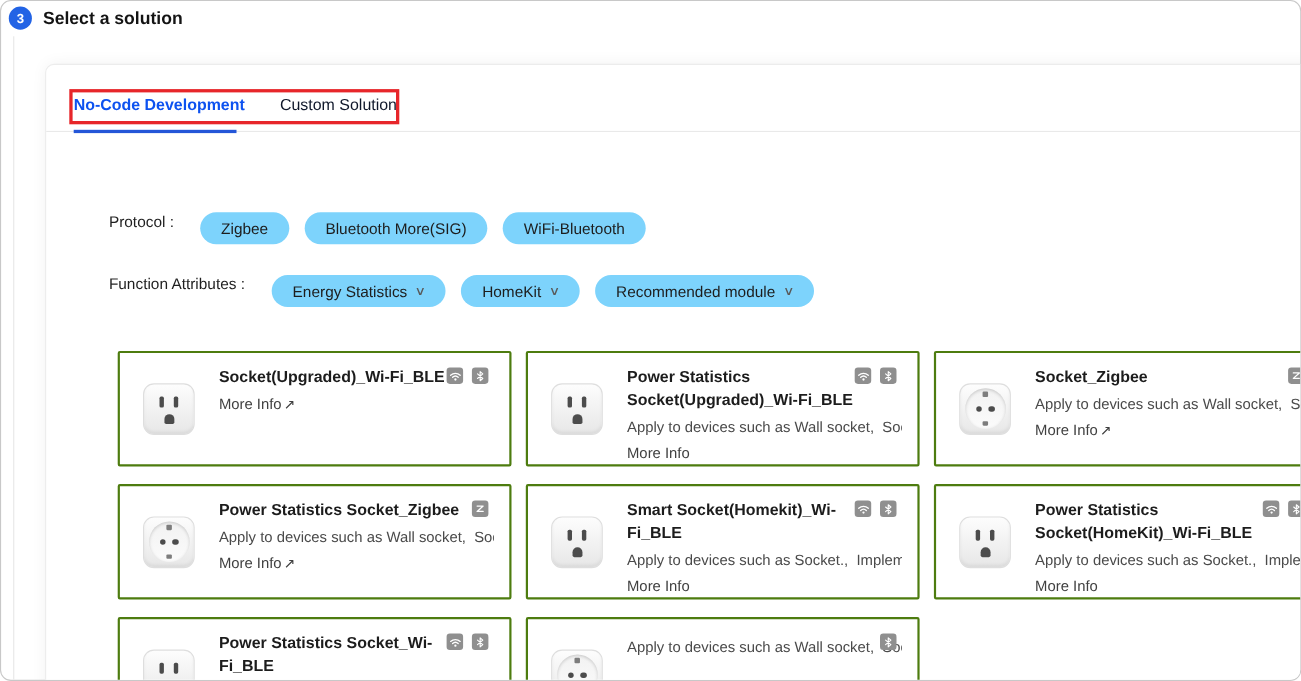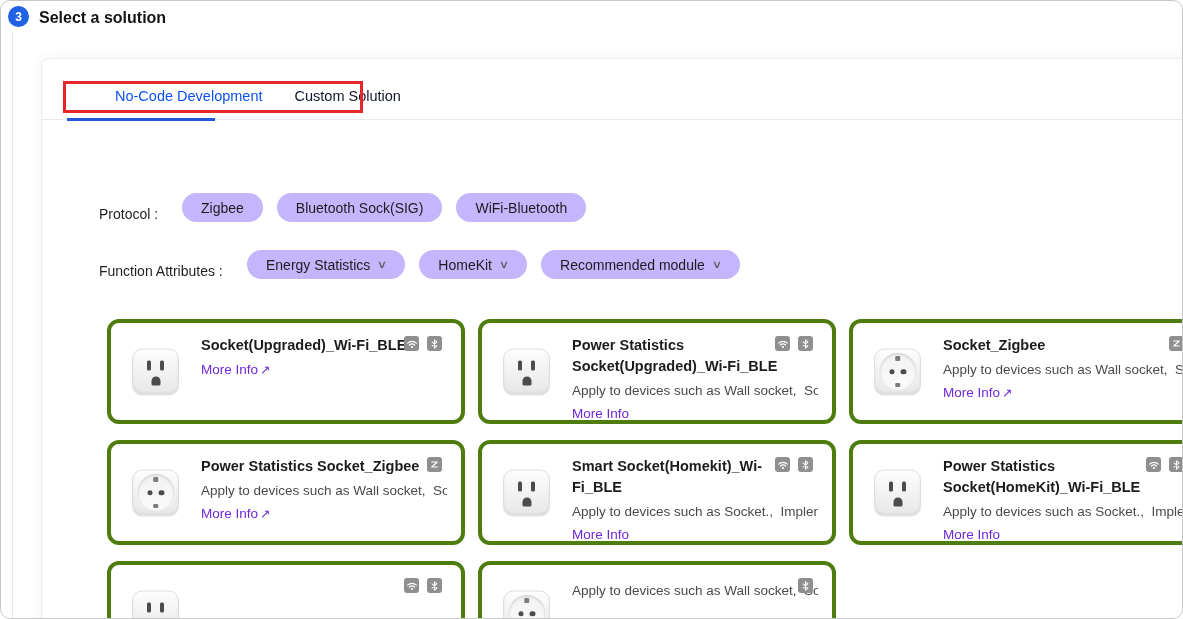--- a/index.html
+++ b/index.html
@@ -22,49 +22,49 @@
   .panel{
     position:absolute; left:40px; top:57px; width:1160px; height:600px;
     background:#fff; border:1px solid #ececec; border-radius:8px;
     box-shadow:0 0 14px rgba(0,0,0,.05);
   }
 
   
   .tab-row{ position:relative; height:61px; border-bottom:1px solid #e9e9e9; }
   .tabs{ position:absolute; left:25px; bottom:0; display:flex; gap:32px; height:100%; align-items:center; }
   .tab{ font-size:14.5px; color:#0f172a; cursor:pointer; padding-top:14px; }
-  .tab.active{ color:#0d52f0; font-weight:400;padding-left:48px; }
+  .tab.active{ color:#0d52f0; font-weight:700; }
   .ink-bar{ position:absolute; left:25px; bottom:-2px; width:148px; height:3px; background:#2456d8; }
   .annotation-box{
     position:absolute; left:62px; top:80px; width:300px; height:32px;
     border:3px solid #e7262a; z-index:20; pointer-events:none;
   }
 
   
-  .filter-row{ position:absolute; left:57px; display:flex; align-items:flex-end; }
+  .filter-row{ position:absolute; left:57px; display:flex; align-items:flex-start; }
   .filter-row.protocol{ top:134px; }
   .filter-row.attrs{ top:191px; }
   .filter-label{ font-size:14px; color:#1f1f1f; margin-right:14px; }
   .filter-row.protocol .filter-label{ width:69px; }
   .filter-row.attrs .filter-label{ width:134px; }
   .chip{
-    height:29px; border-radius:15px; background:#c4b5fd; color:#1d1d1d;
+    height:29px; border-radius:15px; background:#7dd3fc; color:#1d1d1d;
     font-size:14px; display:flex; align-items:center; padding:0 19px;
     margin-right:14px; cursor:pointer; white-space:nowrap;
   }
   .chip .chev{ font-size:11px; color:#595959; margin-left:8px; transform:scaleX(1.3); }
 
   
   .grid{
     position:absolute; left:65px; top:260px; width:1102px;
     display:flex; flex-wrap:wrap; column-gap:13px; row-gap:16px;
   }
   .card{
     position:relative; width:358px; height:105px; background:#fff;
-    border:4px solid #4d7c0f; border-radius:12px; cursor:pointer;
+    border:2px solid #4d7c0f; border-radius:2px; cursor:pointer;
   }
   .socket-icon{
     position:absolute; left:21px; top:50%; transform:translateY(-50%);
     width:47px; height:47px; border-radius:10px;
     background:linear-gradient(#fdfdfd,#e7e7e7);
     border:1px solid #dedede; box-shadow:inset 0 -2px 3px rgba(0,0,0,.06);
   }
   
   .socket-icon.us .slot{ position:absolute; top:11px; width:4px; height:10px; background:#4c4c4c; border-radius:1.5px; }
   .socket-icon.us .slot.l{ left:14px; }
@@ -98,21 +98,21 @@
     font-size:14.5px; font-weight:bold; color:#1c1c1c; line-height:21px;
   }
   .card-title.pr2{ padding-right:34px; }
   .card-title.pr1{ padding-right:10px; }
   .card-desc{
     margin-top:4px; font-size:13.5px; color:#4a4a4a; line-height:19px;
     white-space:nowrap; overflow:hidden; max-width:254px;
   }
   .more-info{
     display:inline-flex; align-items:center; margin-top:5px;
-    font-size:13.5px; color:#6d28d9; text-decoration:none; line-height:18px;text-align:right;
+    font-size:13.5px; color:#404040; text-decoration:none; line-height:18px;text-align:right;
   }
   .more-info .ext{ font-size:12.5px; margin-left:2px; }
 </style>
 </head>
 <body>
 
 <div class="step-circle">3</div>
 <div class="step-title">Select a solution</div>
 <div class="step-connector"></div>
 
@@ -121,21 +121,21 @@
     <div class="tabs">
       <div class="tab active">No-Code Development</div>
       <div class="tab">Custom Solution</div>
     </div>
     <div class="ink-bar"></div>
   </div>
 
   <div class="filter-row protocol">
     <span class="filter-label">Protocol :</span>
     <span class="chip">Zigbee</span>
-    <span class="chip">Bluetooth Sock(SIG)</span>
+    <span class="chip">Bluetooth More(SIG)</span>
     <span class="chip">WiFi-Bluetooth</span>
   </div>
 
   <div class="filter-row attrs">
     <span class="filter-label">Function Attributes :</span>
     <span class="chip">
         <span>Energy Statistics</span>
         <span class="chev">∨</span>
       </span>
     <span class="chip">
@@ -331,20 +331,24 @@
               <path d="M4.6 9.4a5 5 0 0 1 6.8 0" fill="none" stroke="#fff" stroke-width="1.6" stroke-linecap="round"></path>
               <circle cx="8" cy="12" r="1.4" fill="#fff"></circle>
             </svg>
           </span>
         <span class="badge">
             <svg width="11" height="12" viewBox="0 0 16 16">
               <path d="M4.5 5 11.5 11 8 14 8 2 11.5 5 4.5 11" fill="none" stroke="#fff" stroke-width="1.5" stroke-linejoin="round" stroke-linecap="round"></path>
             </svg>
           </span>
       </div>
+      <div class="card-body">
+        <div class="card-title pr2">Power Statistics Socket_Wi-Fi_BLE</div>
+
+      </div>
     </div>
 
     <div class="card">
       <div class="socket-icon eu">
           <span class="ring">
             <span class="pin t"></span>
             <span class="hole l"></span>
             <span class="hole r"></span>
           </span>
         </div>

